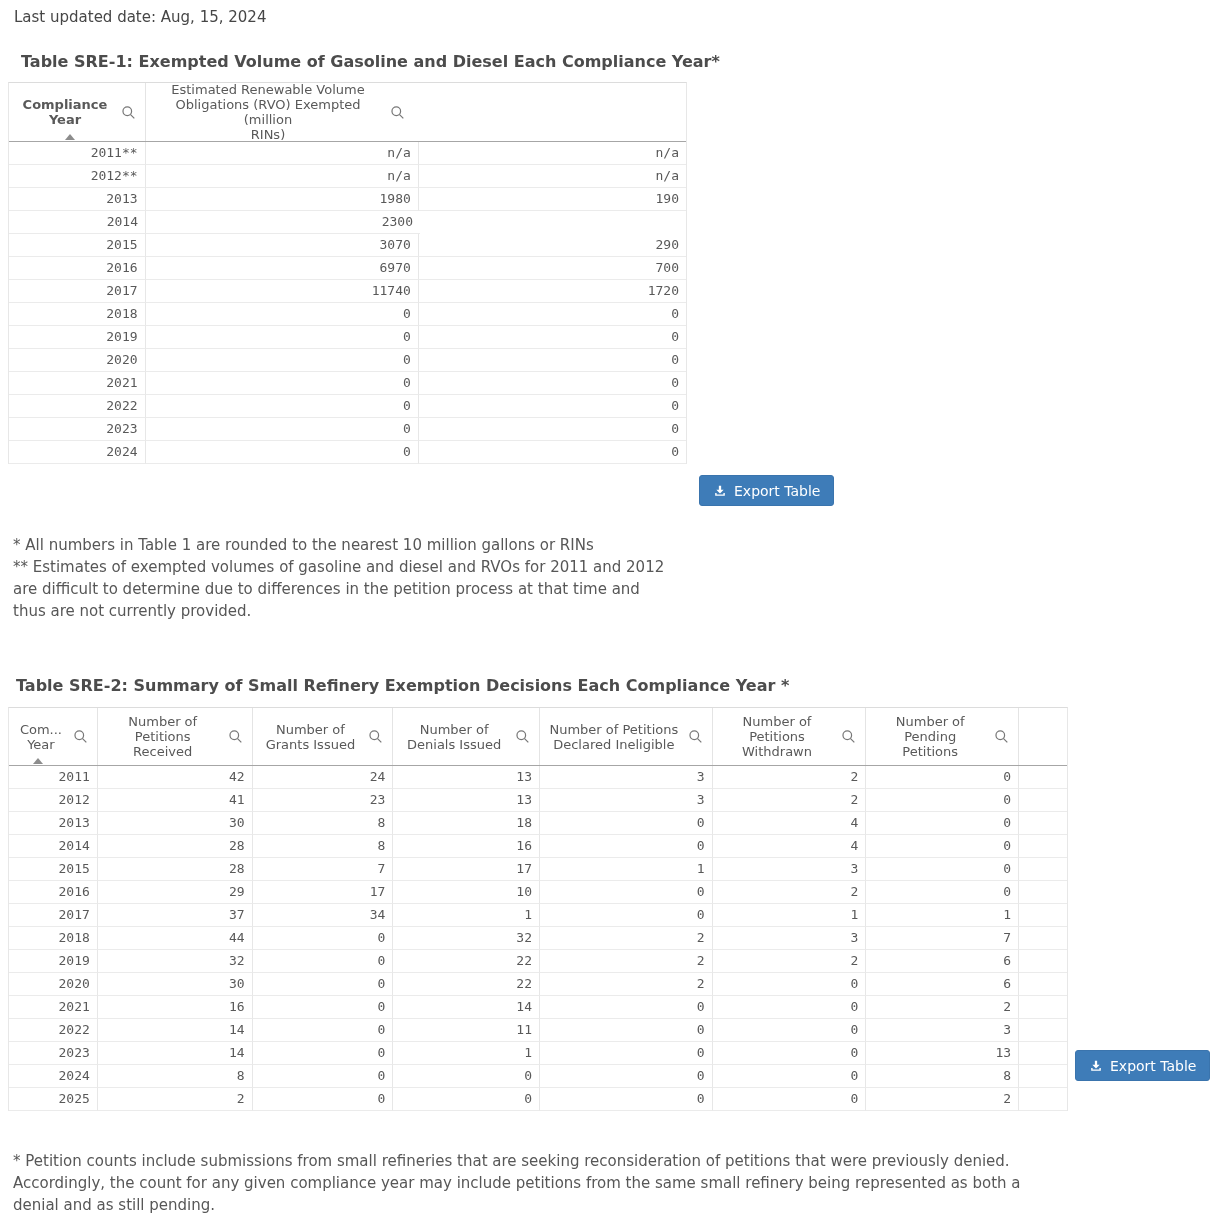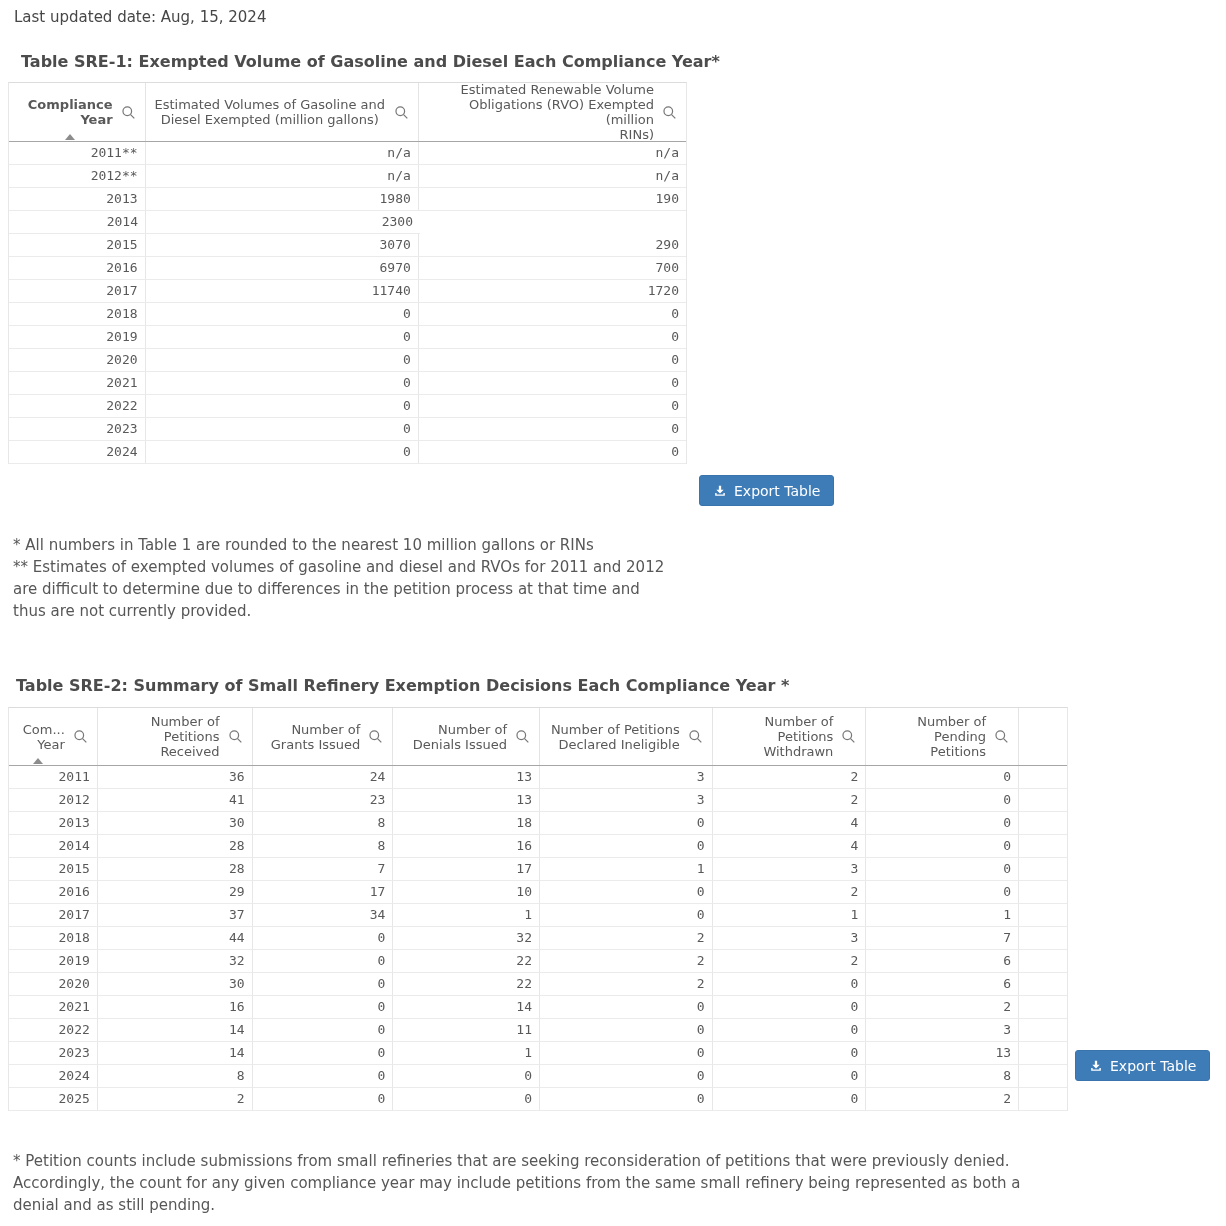--- a/index.html
+++ b/index.html
@@ -37,21 +37,21 @@
   .thead { display:flex; border-bottom:1px solid #a6a6a6; background:#fff; }
   .th {
     position:relative; display:flex; align-items:center;
     padding:0 9px 0 8px;
     border-right:1px solid #e4e4e4;
     font-size:13px; line-height:15px; color:#595959;
     cursor:pointer;
   }
   .th:last-child { border-right:none; }
   .th .hlabel { flex:1; white-space:pre-line; }
-  .th .hlabel.right { text-align:right; }
+  .th .hlabel.right { text-align:center; }
   .th .hlabel.center { text-align:center; }
   .th .search-ic { flex:0 0 auto; margin-left:8px; display:block; }
   .sort-asc {
     position:absolute; bottom:1px;
     width:0; height:0;
     border-left:5px solid transparent;
     border-right:5px solid transparent;
     border-bottom:6px solid #8c8c8c;
   }
   .trow { display:flex; height:23px; }
@@ -99,28 +99,20 @@
       <div class="thead" style="height: 59px;">
         <div class="th" style="width: 137px; font-weight: bold;">
           <span class="hlabel right">Compliance
 Year</span>
           <svg width="15" height="15" viewBox="0 0 16 16" class="search-ic">
             <circle cx="6.7" cy="6.7" r="4.6" fill="none" stroke="#777777" stroke-width="1.3"></circle>
             <line x1="10.2" y1="10.2" x2="14.2" y2="14.2" stroke="#777777" stroke-width="1.3"></line>
           </svg>
           <span class="sort-asc" style="left: 56px;"></span>
         </div>
-        <div class="th" style="width: 274px;">
-          <span class="hlabel center">Estimated Volumes of Gasoline and
-Diesel Exempted (million gallons)</span>
-          <svg width="15" height="15" viewBox="0 0 16 16" class="search-ic">
-            <circle cx="6.7" cy="6.7" r="4.6" fill="none" stroke="#777777" stroke-width="1.3"></circle>
-            <line x1="10.2" y1="10.2" x2="14.2" y2="14.2" stroke="#777777" stroke-width="1.3"></line>
-          </svg>
-        </div>
         <div class="th" style="width: 268px;">
           <span class="hlabel right">Estimated Renewable Volume
 Obligations (RVO) Exempted (million
 RINs)</span>
           <svg width="15" height="15" viewBox="0 0 16 16" class="search-ic">
             <circle cx="6.7" cy="6.7" r="4.6" fill="none" stroke="#777777" stroke-width="1.3"></circle>
             <line x1="10.2" y1="10.2" x2="14.2" y2="14.2" stroke="#777777" stroke-width="1.3"></line>
           </svg>
         </div>
       </div>
@@ -268,21 +260,21 @@
 Pending Petitions</span>
             <svg width="15" height="15" viewBox="0 0 16 16" class="search-ic">
               <circle cx="6.7" cy="6.7" r="4.6" fill="none" stroke="#777777" stroke-width="1.3"></circle>
               <line x1="10.2" y1="10.2" x2="14.2" y2="14.2" stroke="#777777" stroke-width="1.3"></line>
             </svg>
           </div>
           <div class="th" style="width: 48px;"></div>
         </div>
         <div class="trow">
           <div class="td" style="width: 89px;">2011</div>
-          <div class="td" style="width: 155px;">36</div>
+          <div class="td" style="width: 155px;">42</div>
           <div class="td" style="width: 141px;">24</div>
           <div class="td" style="width: 147px;">13</div>
           <div class="td" style="width: 173px;">3</div>
           <div class="td" style="width: 154px;">2</div>
           <div class="td" style="width: 153px;">0</div>
           <div class="td" style="width: 48px;"></div>
         </div>
         <div class="trow">
           <div class="td" style="width: 89px;">2012</div>
           <div class="td" style="width: 155px;">41</div>

